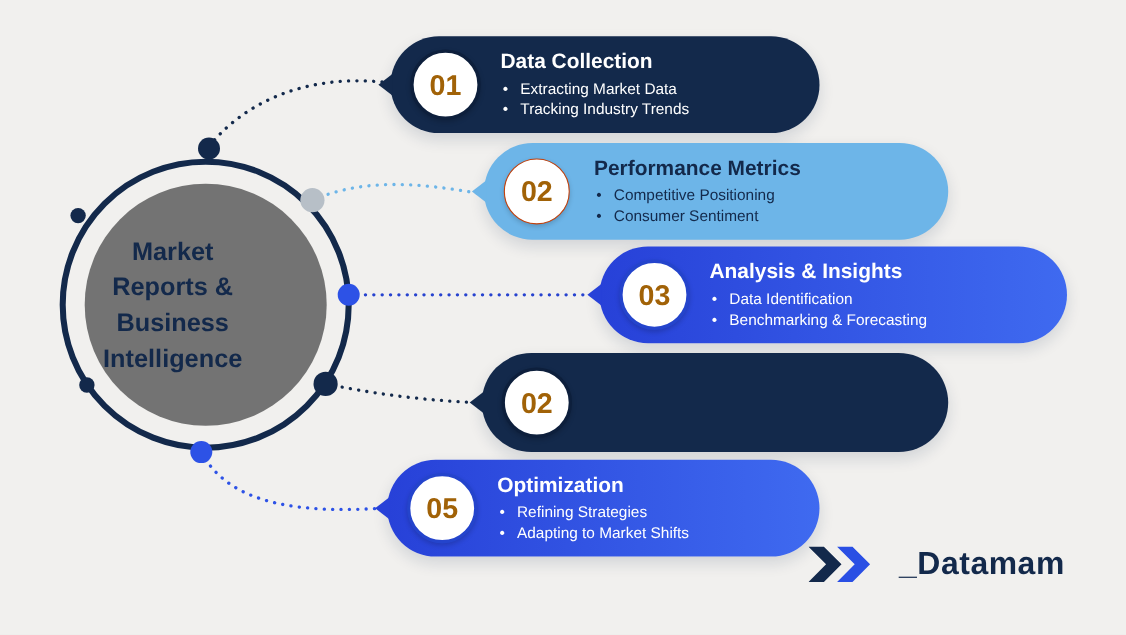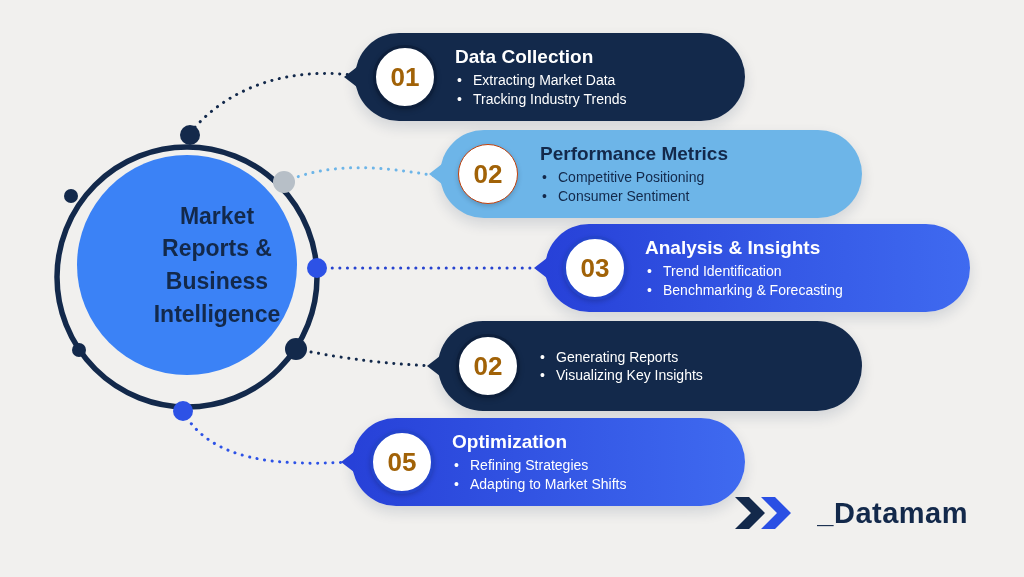--- a/index.html
+++ b/index.html
@@ -10,24 +10,24 @@
   .canvas{
     position:relative;
     width:1024px;height:577px;
     background:#f1f0ee;
     overflow:hidden;
     margin:0 auto;
   }
   svg.underlay{position:absolute;left:0;top:0;}
   
   .center-circle{
-    position:absolute;left:77px;top:155px;
+    position:absolute;left:77px;top:167px;
     width:220px;height:220px;border-radius:50%;
-    background:#3b82f6;
-    display:flex;align-items:center;justify-content:flex-end;
+    background:#737373;
+    display:flex;align-items:center;justify-content:flex-start;
     text-align:center;
   }
   .center-circle .center-text{
     width:160px;
     color:#13294b;
     font-weight:700;font-size:23px;line-height:1.42;
   }
   
   .pill{
     position:absolute;
@@ -148,36 +148,32 @@
   </div>
 
   <div class="pill pill-3 theme-blue">
     <div class="tip"></div>
     <div class="numcircle">
       <span>03</span>
     </div>
     <div class="content">
       <div class="title">Analysis &amp; Insights</div>
       <ul>
-        <li>Trend Identification</li>
+        <li>Data Identification</li>
         <li>Benchmarking &amp; Forecasting</li>
       </ul>
     </div>
   </div>
 
   <div class="pill pill-4 theme-navy">
     <div class="tip"></div>
     <div class="numcircle">
       <span>02</span>
     </div>
     <div class="content">
-      <ul>
-        <li>Generating Reports</li>
-        <li>Visualizing Key Insights</li>
-      </ul>
     </div>
   </div>
 
   <div class="pill pill-5 theme-blue">
     <div class="tip"></div>
     <div class="numcircle">
       <span>05</span>
     </div>
     <div class="content">
       <div class="title">Optimization</div>

